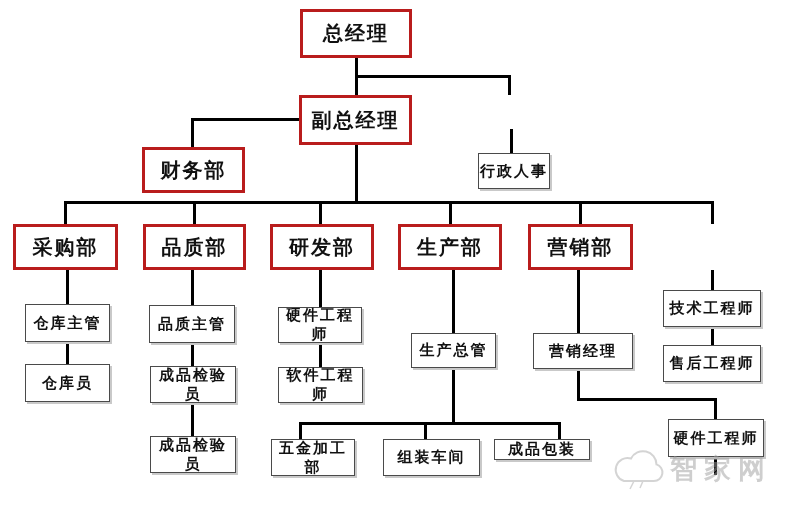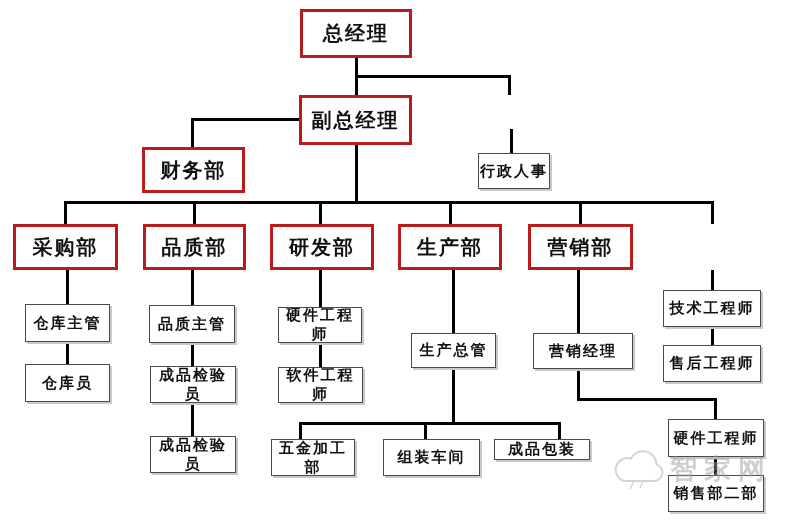--- a/index.html
+++ b/index.html
@@ -120,21 +120,20 @@
   <div class="node thin" style="left:278px;top:307px;width:84px;height:36px">硬件工程师</div>
   <div class="node thin" style="left:278px;top:367px;width:85px;height:36px">软件工程师</div>
   <div class="node thin" style="left:411px;top:333px;width:85px;height:35px">生产总管</div>
   <div class="node thin" style="left:271px;top:439px;width:84px;height:37px">五金加工部</div>
   <div class="node thin" style="left:383px;top:439px;width:97px;height:37px">组装车间</div>
   <div class="node thin" style="left:494px;top:439px;width:96px;height:21px">成品包装</div>
   <div class="node thin" style="left:533px;top:333px;width:100px;height:36px">营销经理</div>
   <div class="node thin" style="left:663px;top:290px;width:98px;height:37px">技术工程师</div>
   <div class="node thin" style="left:663px;top:345px;width:98px;height:37px">售后工程师</div>
   <div class="node thin" style="left:668px;top:419px;width:96px;height:38px">硬件工程师</div>
-  <div class="node thin" style="left:668px;top:475px;width:96px;height:37px">销售部二部</div>
 
   <div id="watermark">
     <span>
       <svg width="58" height="48" viewBox="0 0 58 48">
         <path d="M14 38 h30 a8.5 8.5 0 0 0 2.5-16.6 A13.5 13.5 0 0 0 21 15.5 A9.5 9.5 0 0 0 14 38 Z" fill="none" stroke="#aaaaaa" stroke-width="2"></path>
         <path d="M24 38 l-4 8 M33 38 l-3 7" fill="none" stroke="#aaaaaa" stroke-width="1.5"></path>
       </svg>
     </span>
     <span class="wm-text">智家网</span>
   </div>

